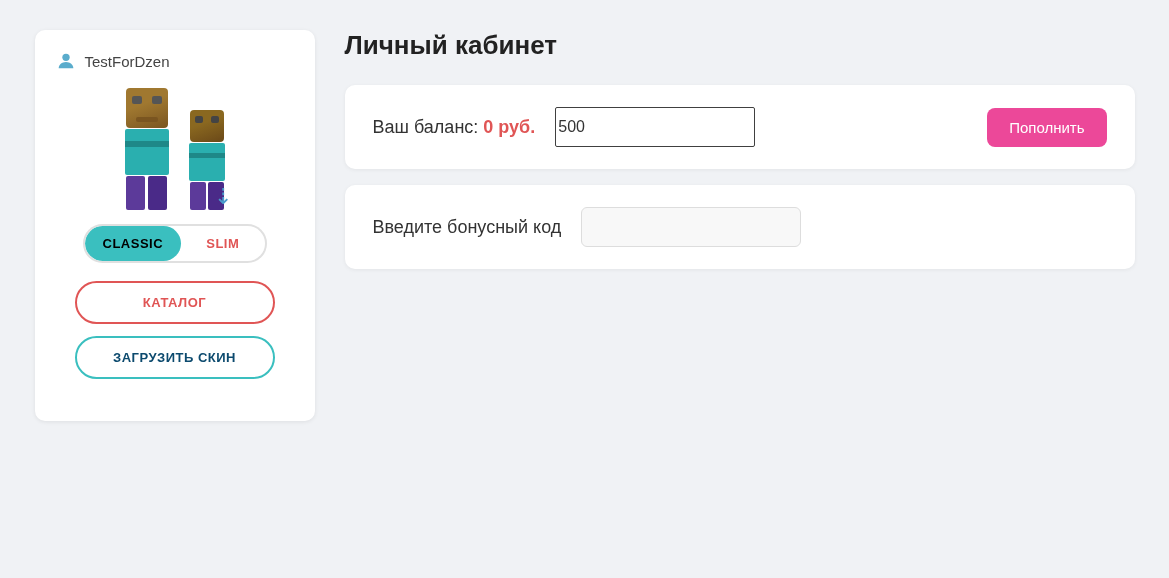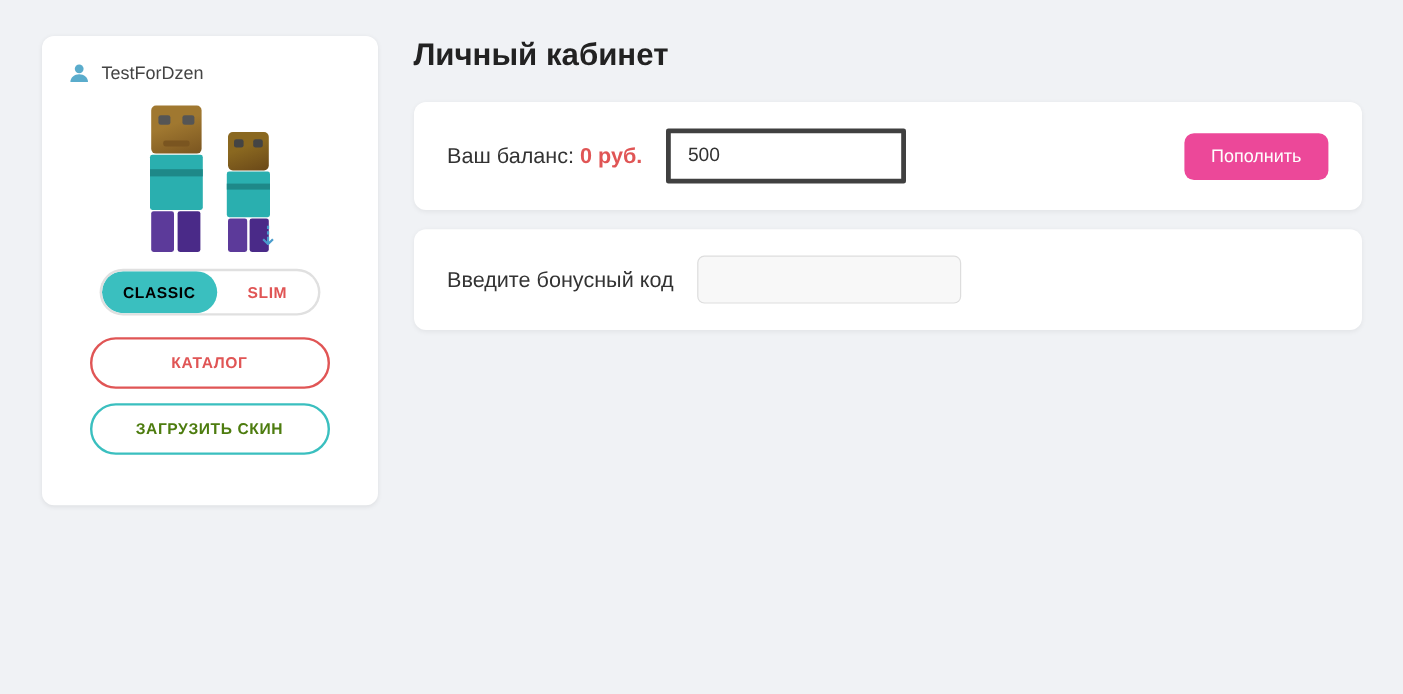--- a/index.html
+++ b/index.html
@@ -120,21 +120,21 @@
       transition: background 0.2s;
     }
 
     .sidebar-btn.catalog {
       border-color: #e05555;
       color: #e05555;
     }
 
     .sidebar-btn.upload {
       border-color: #3abfbf;
-      color: #4d7c0f;
+      color: #0c4a6e;
     }
 
     
     .main-content {
       flex: 1;
       display: flex;
       flex-direction: column;
       gap: 16px;
     }
 
@@ -214,22 +214,22 @@
     }
 
     .balance-value {
       color: #e05555;
       font-weight: 700;
     }
 
     .info-input {
       flex: 1;
       max-width: 200px;
-      padding: 10px 14px;
-      border: 4px solid #404040;
+      padding: 10px 2px;
+      border: 1px solid #404040;
       border-radius: 2px;
       font-size: 16px;
       color: #333;
       outline: none;
     }
 
     .info-btn {
       background: #ec4899;
       color: #fff;
       border: none;

